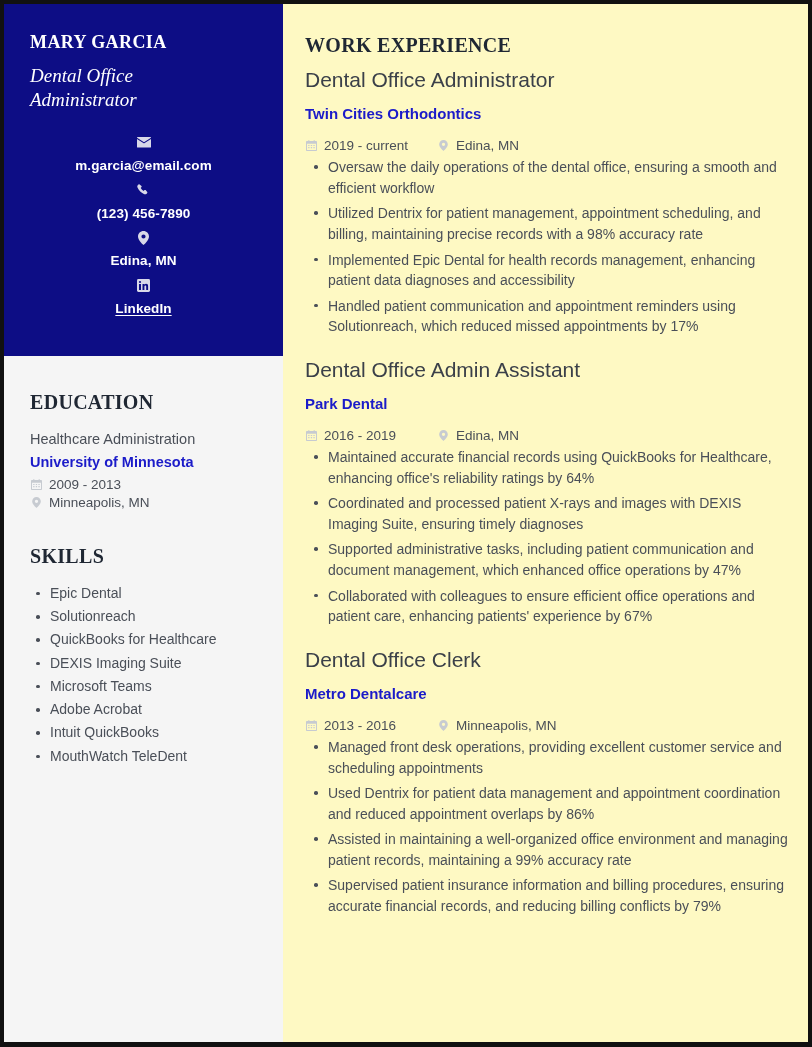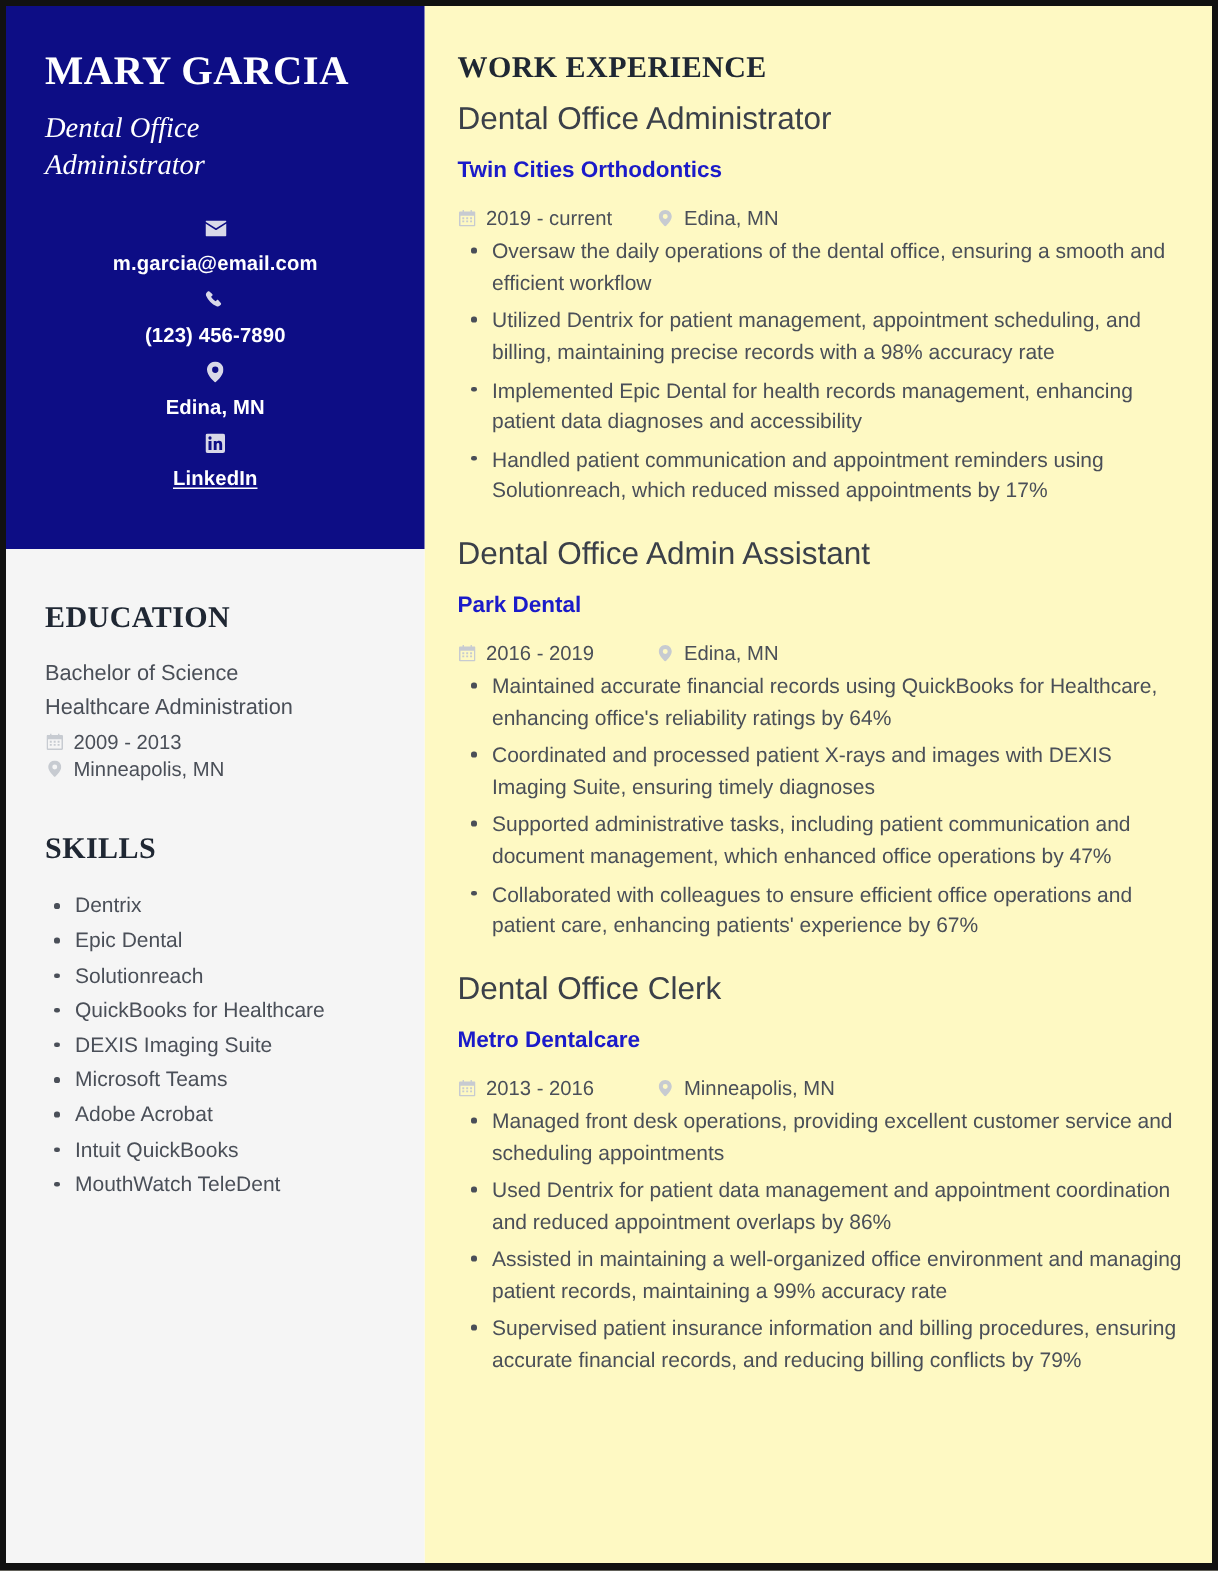--- a/index.html
+++ b/index.html
@@ -37,21 +37,21 @@
   .sidebar-header {
     background: #0d0d85;
     padding: 28px 26px 30px 26px;
     min-height: 212px;
     box-sizing: border-box;
   }
 
   .name {
     font-family: "Liberation Serif", serif;
     font-weight: bold;
-    font-size: 27px;
+    font-size: 18px;
     letter-spacing: 0.4px;
     color: #ffffff;
     margin: 0 0 12px 0;
     line-height: 1.12;
   }
 
   .job-title {
     font-family: "Liberation Serif", serif;
     font-style: italic;
     font-size: 19px;
@@ -278,22 +278,22 @@
           </span>
           <a href="#" class="contact-link">LinkedIn</a>
         </li>
       </ul>
     </div>
 
     <div class="sidebar-body">
 
       <section>
         <h2 class="sb-heading">EDUCATION</h2>
-        <div class="edu-degree">Bachelor of Science</div>
         <div class="edu-field">Healthcare Administration</div>
+        <div class="edu-school">University of Minnesota</div>
 
         <div class="meta-row">
           <span class="ico">
             <svg width="11" height="11" viewBox="0 0 11 11" fill="currentColor">
                 <path d="M2.4 0h.9v1h4.4V0h.9v1h1.6c.4 0 .8.35.8.8v8.4c0 .45-.4.8-.8.8H.8c-.4 0-.8-.35-.8-.8V1.8C0 1.35.4 1 .8 1h1.6V0zM1 3.8v6.2h9V3.8H1zm1.2 1.1h1.3v1.2H2.2V4.9zm2.6 0h1.3v1.2H4.8V4.9zm2.6 0h1.3v1.2H7.4V4.9zM2.2 7h1.3v1.2H2.2V7zm2.6 0h1.3v1.2H4.8V7zm2.6 0h1.3v1.2H7.4V7z"></path>
               </svg>
           </span>
           <span>2009 - 2013</span>
         </div>
 
@@ -303,21 +303,20 @@
                 <path d="M5.5 0C2.46 0 0 2.46 0 5.5 0 9.6 5.5 14 5.5 14S11 9.6 11 5.5C11 2.46 8.54 0 5.5 0zm0 7.6a2.1 2.1 0 110-4.2 2.1 2.1 0 010 4.2z"></path>
               </svg>
           </span>
           <span>Minneapolis, MN</span>
         </div>
       </section>
 
       <section>
         <h2 class="sb-heading">SKILLS</h2>
         <ul class="skills-list" id="skills-list">
-            <li>Dentrix</li>
             <li>Epic Dental</li>
             <li>Solutionreach</li>
             <li>QuickBooks for Healthcare</li>
             <li>DEXIS Imaging Suite</li>
             <li>Microsoft Teams</li>
             <li>Adobe Acrobat</li>
             <li>Intuit QuickBooks</li>
             <li>MouthWatch TeleDent</li>
           </ul>
       </section>

